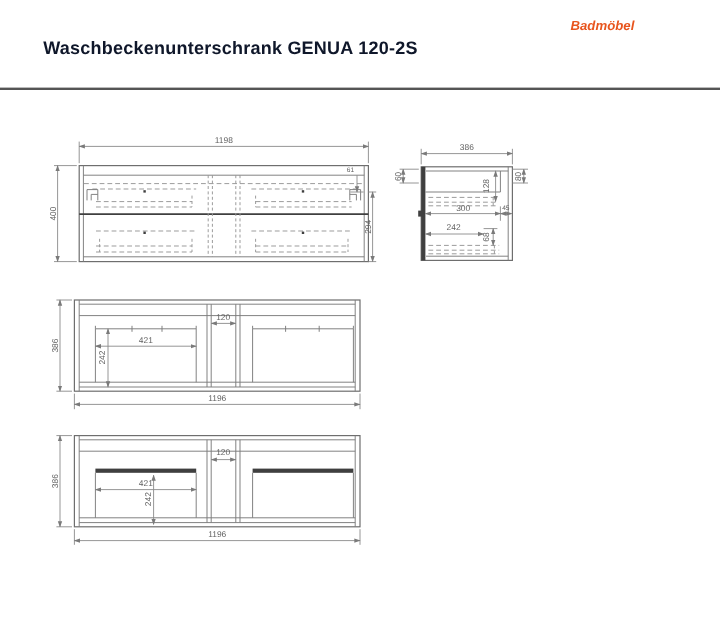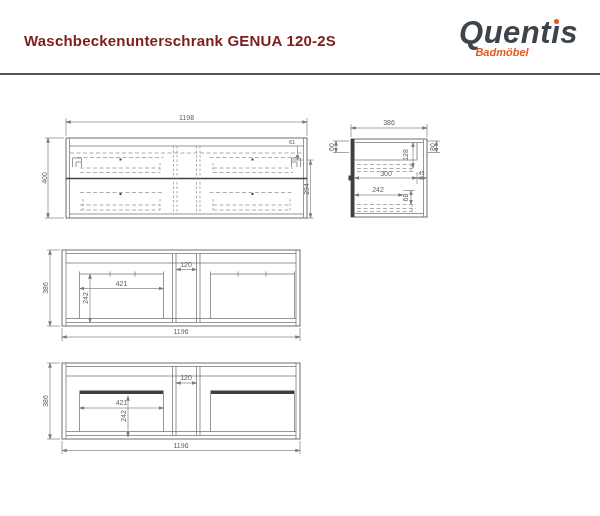--- a/index.html
+++ b/index.html
@@ -1,22 +1,22 @@
 <!DOCTYPE html>
 <html><head>
 <meta charset="utf-8">
 <style>
   html,body{margin:0;padding:0;}
   body{
     width:600px;height:516px;position:relative;background:#ffffff;
     font-family:"Liberation Sans",sans-serif;overflow:hidden;
   }
   .page-title{
-    position:absolute;left:24px;top:32px;
-    font-size:15px;font-weight:bold;color:#7f1d1d;letter-spacing:.2px;
+    position:absolute;left:36px;top:32px;
+    font-size:15px;font-weight:bold;color:#0f172a;letter-spacing:.2px;
     white-space:nowrap;
     text-align:center;
   }
   .logo{position:absolute;right:22px;top:18px;width:150px;height:46px;text-align:right;}
   .logo-main{
     font-style:italic;font-weight:bold;font-size:31px;line-height:30px;
     color:#3e444b;letter-spacing:.5px;position:relative;display:inline-block;
   }
   .iwrap{position:relative;display:inline-block;}
   .idot{
@@ -43,21 +43,20 @@
   .dimtxt{font:7px "Liberation Sans",sans-serif;fill:#5e5e5e;}
   .dimtxt-sm{font:5.5px "Liberation Sans",sans-serif;fill:#5e5e5e;}
   .solidfill{fill:#3f3f3f;stroke:none;}
 </style>
 </head>
 <body>
 
 <div class="page-title">Waschbeckenunterschrank GENUA 120-2S</div>
 
 <div class="logo">
-  <div class="logo-main"><span>Quent</span><span class="iwrap"><span>ı</span><span class="idot"></span></span><span>s</span></div>
   <div class="logo-sub">Badmöbel</div>
 </div>
 
 <div class="header-rule"></div>
 
 <svg class="drawing" width="600" height="516" viewBox="0 0 600 516">
   <defs>
     <marker id="ar" viewBox="0 0 10 10" refX="9" refY="5" markerWidth="7" markerHeight="7" orient="auto-start-reverse">
       <path d="M0,1.5 L10,5 L0,8.5 z" fill="#7a7a7a"></path>
     </marker>

